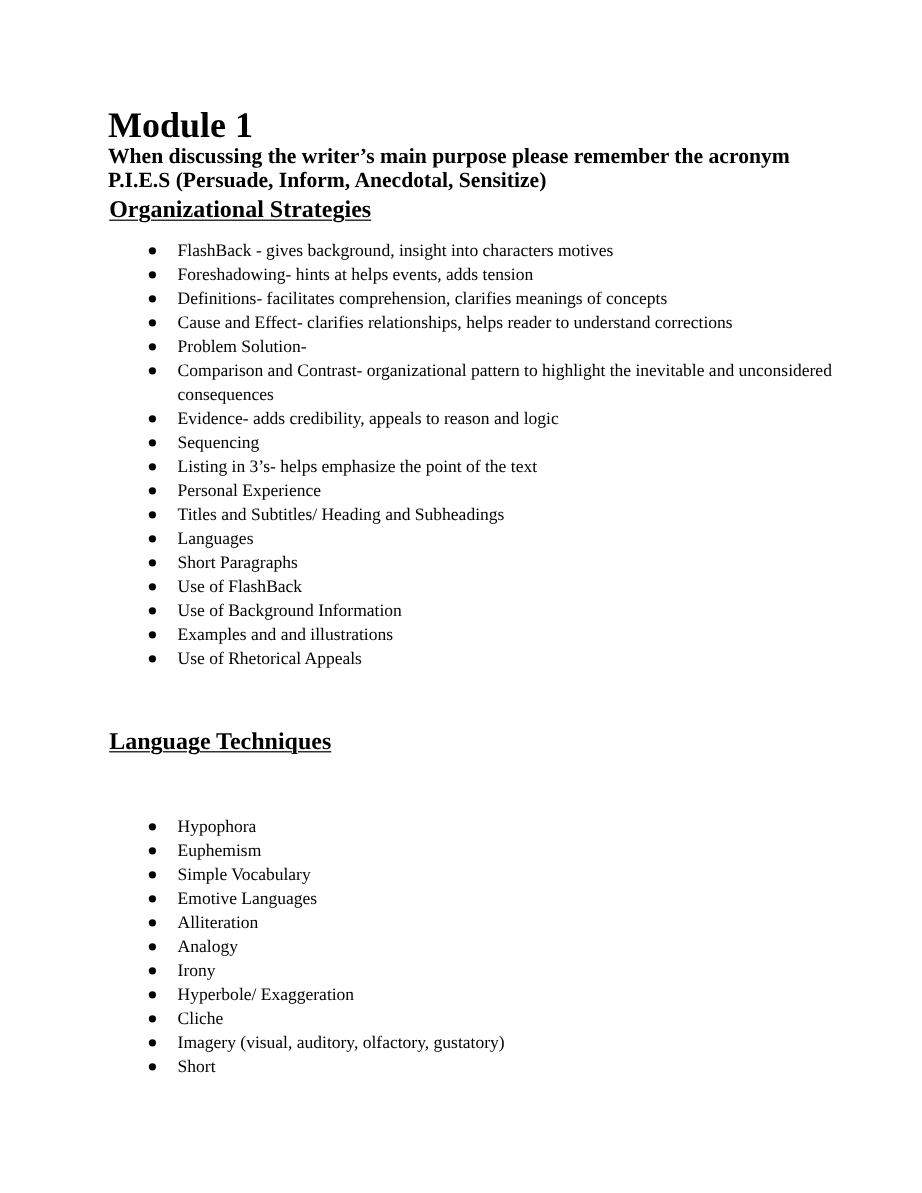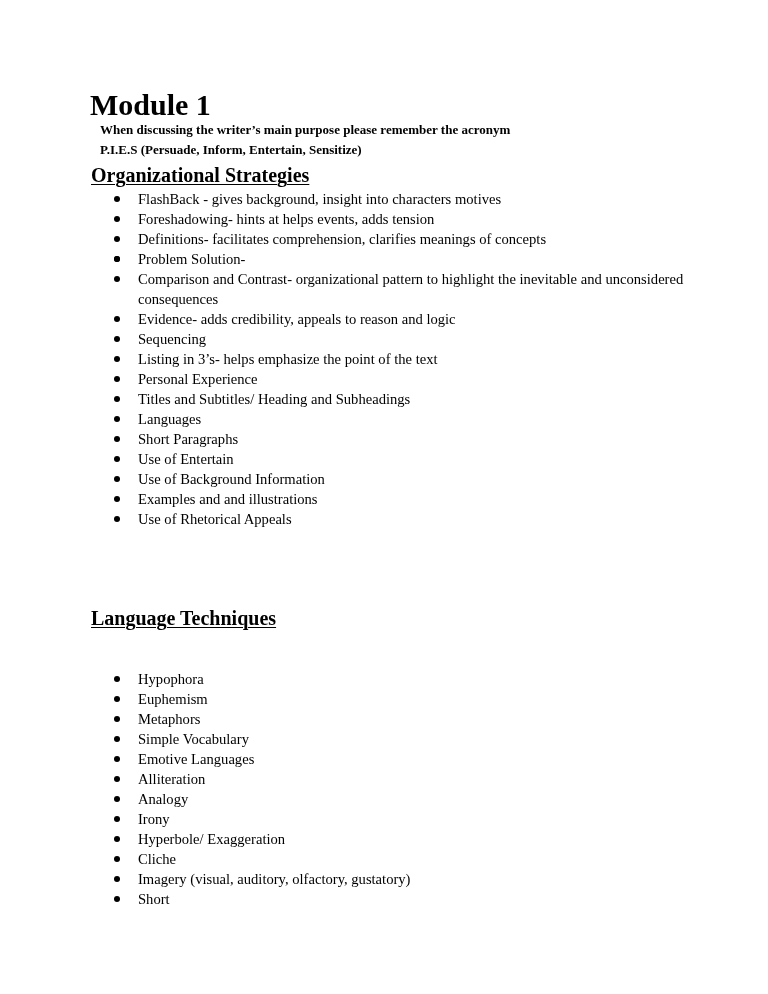--- a/index.html
+++ b/index.html
@@ -26,24 +26,24 @@
       left: 0;
       top: 88px;
       margin: 0;
       font-size: 30px;
       font-weight: bold;
       line-height: 34px;
       white-space: nowrap;
     }
     .intro {
       position: absolute;
-      left: 10px;
+      left: 0;
       top: 120px;
       margin: 0;
-      font-size: 13px;
+      font-size: 18px;
       font-weight: bold;
       line-height: 20px;
       white-space: nowrap;
       font-family: Liberation Serif, serif;
     }
     .intro div { height: 20px; }
     .section-heading {
       margin: 1px;
       font-size: 20px;
       font-weight: bold;
@@ -53,21 +53,21 @@
       text-underline-offset: 2px;
       white-space: nowrap;
       position: absolute;
       left: 0;
     }
     .h-org { top: 163px; }
     .h-lang { top: 606px; }
     ul.bullets {
       position: absolute;
       left: 0;
-      margin: 2px;
+      margin: 12px;
       padding: 0;
       list-style: none;
       width: 610px;
     }
     .list-org { top: 187px; }
     .list-lang { top: 667px; }
     ul.bullets li {
       position: relative;
       padding-left: 46px;
       font-size: 14.6px;
@@ -84,49 +84,48 @@
     }
   </style>
 </head>
 <body>
 
 <div class="page">
   <h1 class="title">Module 1</h1>
 
   <div class="intro">
     <div>When discussing the writer’s main purpose please remember the acronym</div>
-    <div>P.I.E.S (Persuade, Inform, Entertain, Sensitize)</div>
+    <div>P.I.E.S (Persuade, Inform, Anecdotal, Sensitize)</div>
   </div>
 
   <h2 class="section-heading h-org">Organizational Strategies</h2>
   <ul class="bullets list-org">
     <li><span class="bullet"></span><span>FlashBack - gives background, insight into characters motives</span></li>
     <li><span class="bullet"></span><span>Foreshadowing- hints at helps events, adds tension</span></li>
     <li><span class="bullet"></span><span>Definitions- facilitates comprehension, clarifies meanings of concepts</span></li>
-    <li><span class="bullet"></span></li>
+    <li><span class="bullet"></span><span>Cause and Effect- clarifies relationships, helps reader to understand corrections</span></li>
     <li><span class="bullet"></span><span>Problem Solution-</span></li>
     <li><span class="bullet"></span><span>Comparison and Contrast- organizational pattern to highlight the inevitable and unconsidered consequences</span></li>
     <li><span class="bullet"></span><span>Evidence- adds credibility, appeals to reason and logic</span></li>
     <li><span class="bullet"></span><span>Sequencing</span></li>
     <li><span class="bullet"></span><span>Listing in 3’s- helps emphasize the point of the text</span></li>
     <li><span class="bullet"></span><span>Personal Experience</span></li>
     <li><span class="bullet"></span><span>Titles and Subtitles/ Heading and Subheadings</span></li>
     <li><span class="bullet"></span><span>Languages</span></li>
     <li><span class="bullet"></span><span>Short Paragraphs</span></li>
-    <li><span class="bullet"></span><span>Use of Entertain</span></li>
+    <li><span class="bullet"></span><span>Use of FlashBack</span></li>
     <li><span class="bullet"></span><span>Use of Background Information</span></li>
     <li><span class="bullet"></span><span>Examples and and illustrations</span></li>
     <li><span class="bullet"></span><span>Use of Rhetorical Appeals</span></li>
   </ul>
 
   <h2 class="section-heading h-lang">Language Techniques</h2>
   <ul class="bullets list-lang">
     <li><span class="bullet"></span><span>Hypophora</span></li>
     <li><span class="bullet"></span><span>Euphemism</span></li>
-    <li><span class="bullet"></span><span>Metaphors</span></li>
     <li><span class="bullet"></span><span>Simple Vocabulary</span></li>
     <li><span class="bullet"></span><span>Emotive Languages</span></li>
     <li><span class="bullet"></span><span>Alliteration</span></li>
     <li><span class="bullet"></span><span>Analogy</span></li>
     <li><span class="bullet"></span><span>Irony</span></li>
     <li><span class="bullet"></span><span>Hyperbole/ Exaggeration</span></li>
     <li><span class="bullet"></span><span>Cliche</span></li>
     <li><span class="bullet"></span><span>Imagery (visual, auditory, olfactory, gustatory)</span></li>
     <li><span class="bullet"></span><span>Short</span></li>
   </ul>

